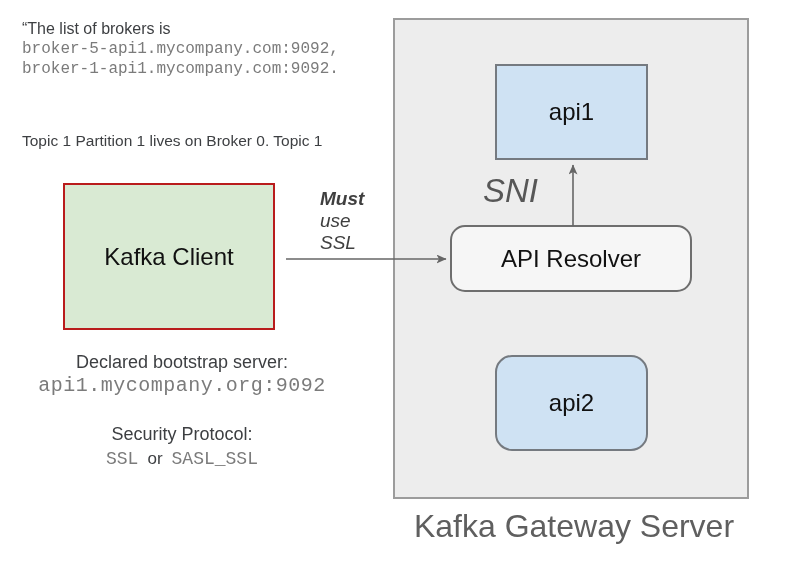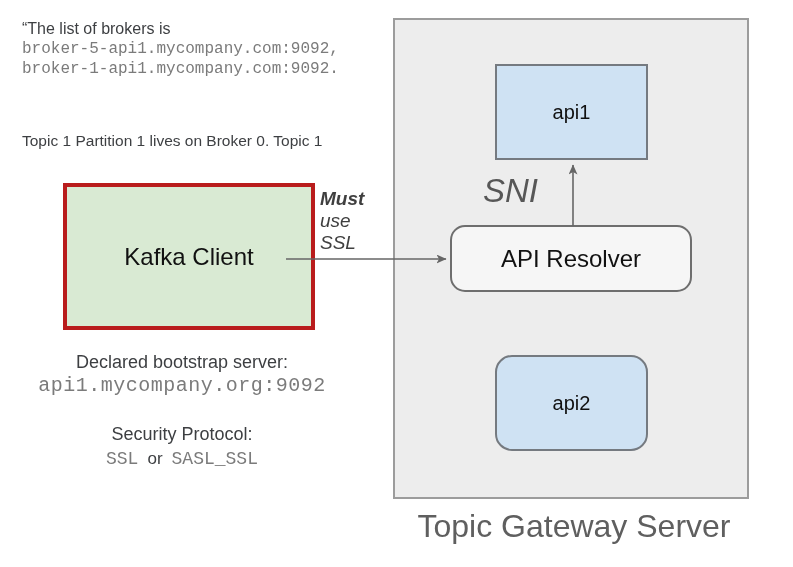--- a/index.html
+++ b/index.html
@@ -36,23 +36,23 @@
     font-size: 15.5px;
     line-height: 20px;
     color: var(--text_dark, #3d3f42);
     white-space: nowrap;
   }
 
   
   .client-box {
     position: absolute;
     left: 63px; top: 183px;
-    width: 252px; height: 147px;
+    width: 212px; height: 147px;
     background: var(--client_fill, #d9ead3);
-    border: 4px solid #b91c1c;
+    border: 2px solid #b91c1c;
     box-sizing: border-box;
     display: flex; align-items: center; justify-content: center;
     font-size: 24px;
     color: #111111;
   }
 
   
   .must-label {
     position: absolute;
     left: 320px; top: 188px;
@@ -73,21 +73,21 @@
     box-sizing: border-box;
   }
 
   .api-box {
     position: absolute;
     width: 153px;
     background: var(--api_fill, #cfe2f3);
     border: 2px solid #757a80;
     box-sizing: border-box;
     display: flex; align-items: center; justify-content: center;
-    font-size: 20px;
+    font-size: 24px;
     color: #111111;
   }
   .api1-box { left: 495px; top: 64px; height: 96px; }
   .api2-box { left: 495px; top: 355px; height: 96px; border-radius: 17px; }
 
   .resolver-box {
     position: absolute;
     left: 450px; top: 225px;
     width: 242px; height: 67px;
     background: var(--resolver_fill, #f6f6f6);
@@ -204,21 +204,21 @@
   <div class="sni-label">SNI</div>
 
   <div class="resolver-box">
     <span>API Resolver</span>
   </div>
 
   <div class="api-box api2-box">
     <span>api2</span>
   </div>
 
-  <div class="gateway-title">Topic Gateway Server</div>
+  <div class="gateway-title">Kafka Gateway Server</div>
 
   <div class="bootstrap-block">
     <div class="label">Declared bootstrap server:</div>
     <div class="value mono">api1.mycompany.org:9092</div>
   </div>
 
   <div class="security-block">
     <div class="label">Security Protocol:</div>
     <div class="value-line">
       <span class="opt mono">SSL</span>

